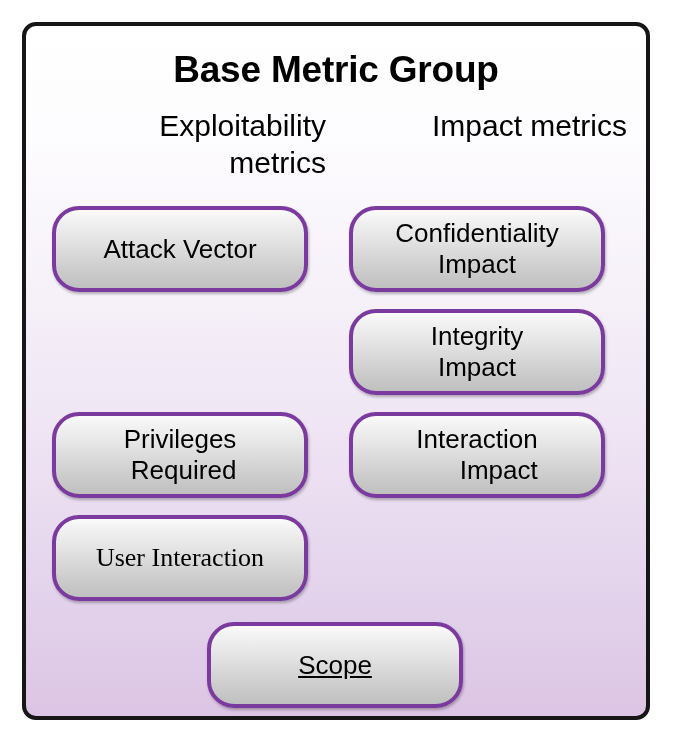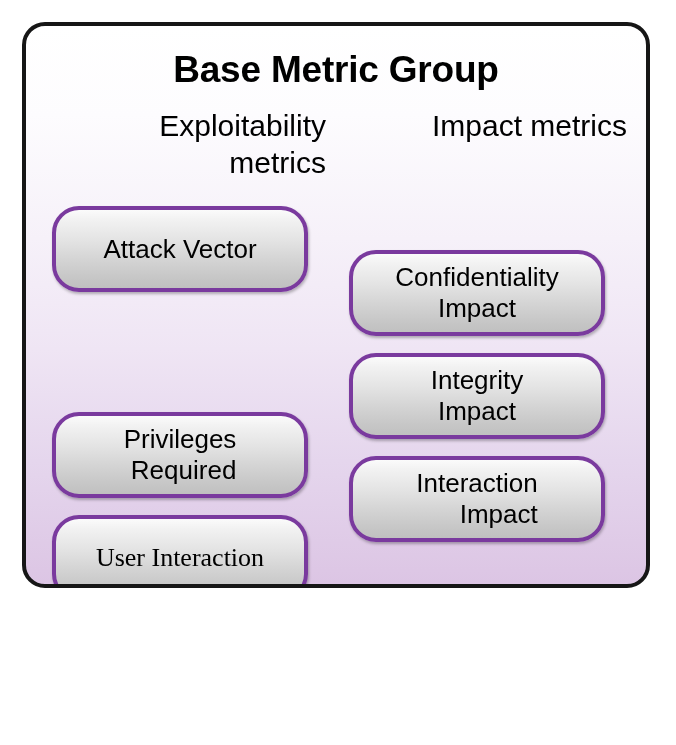--- a/index.html
+++ b/index.html
@@ -20,24 +20,24 @@
     height: 745px;
     background: #ffffff;
   }
 
   
   #group-container {
     position: absolute;
     left: 22px;
     top: 22px;
     width: 628px;
-    height: 566px;
+    height: 698px;
     box-sizing: border-box;
     border: 4px solid #161616;
-    border-radius: 23px;
+    border-radius: 14px;
     background: linear-gradient(to bottom,
         #ffffff 0%,
         #fdfcfe 16%,
         #f6f1f9 38%,
         #efe5f4 58%,
         #e5d6ed 78%,
         #dcc5e4 100%);
     overflow: hidden;
   }
 
@@ -95,21 +95,21 @@
     font-size: 26px;
     color: #000000;
     line-height: 1.18;
     white-space: pre-line;
     box-shadow: 1px 2px 3px rgba(0,0,0,0.28);
   }
 
   
   .col-left  { left: 26px;  width: 256px; }
   
-  .col-right { left: 323px; width: 256px; margin-top: 44px; }
+  .col-right { left: 323px; width: 256px; }
 
   .row-1 { top: 180px; height: 86px; }
   .row-2 { top: 283px; height: 86px; }
   .row-3 { top: 386px; height: 86px; text-align: right; }
   .row-4 { top: 489px; height: 86px; font-family: Liberation Serif, serif; }
 
   #btn-scope {
     left: 181px;
     top: 596px;
     width: 256px;

